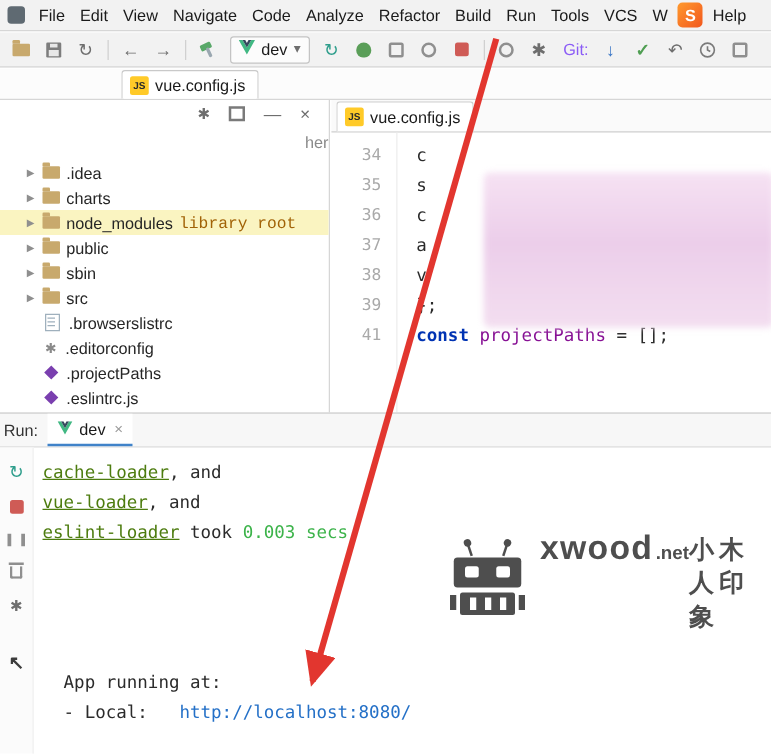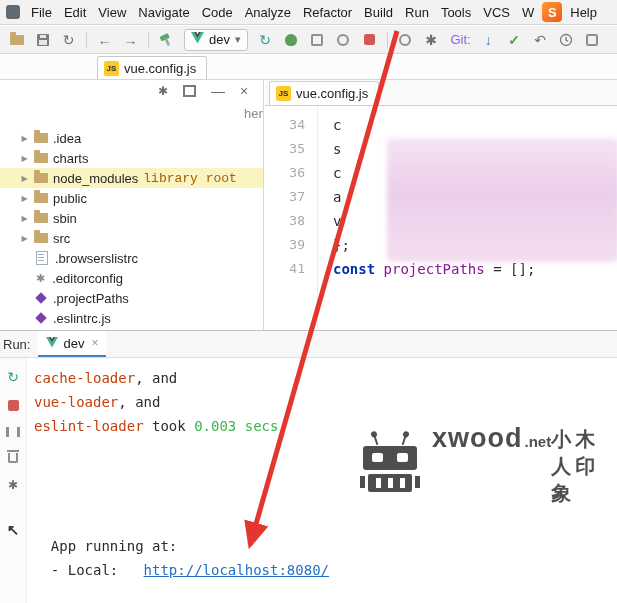--- a/index.html
+++ b/index.html
@@ -70,23 +70,23 @@
   .rlabel{color:#333;margin-right:8px;}
   .rtab{display:flex;align-items:center;gap:5px;height:26px;padding:0 8px;background:#fff;border-bottom:2px solid #4083c9;color:#1a1a1a;box-sizing:border-box;}
   .tclose{color:#9a9a9a;font-size:12px;margin-left:2px;}
   .rstrip{position:absolute;left:0;top:27px;bottom:0;width:27px;background:#fbfbfb;border-right:1px solid #efefef;display:flex;flex-direction:column;align-items:center;padding-top:12px;gap:16px;box-sizing:border-box;}
   .pauseico{width:8px;height:10px;border-left:3px solid #8f8f8f;border-right:3px solid #8f8f8f;box-sizing:content-box;}
   .trashico{width:10px;height:10px;border:2px solid #8f8f8f;border-top:none;border-radius:0 0 2px 2px;position:relative;box-sizing:border-box;}
   .trashico::before{content:"";position:absolute;top:-3px;left:-3px;width:12px;height:2px;background:#8f8f8f;}
   .cursorarrow{font-size:15px;color:#3c3c3c;font-weight:bold;margin-top:14px;}
   .rconsole{position:absolute;left:28px;top:27px;right:0;bottom:0;font-family:"DejaVu Sans Mono",monospace;font-size:14px;line-height:24px;color:#2b2b2b;padding:8px 0 0 6px;overflow:hidden;}
   .cline{height:24px;white-space:pre;}
-  .cteal{color:#c2410c;}
+  .cteal{color:#4d7c0f;text-decoration:underline;}
   .cgreen{color:#3cb34a;}
-  .clink{color:#2470c7;text-decoration:underline;}
+  .clink{color:#2470c7;}
 
   
   .watermark{position:absolute;left:360px;top:92px;display:flex;align-items:center;gap:12px;color:#3f3f3f;opacity:.92;}
   .robot{position:relative;width:60px;height:64px;flex:none;}
   .r-ant{position:absolute;top:3px;width:2px;height:9px;background:#3f3f3f;}
   .r-ant::before{content:"";position:absolute;top:-5px;left:-2px;width:6px;height:6px;background:#3f3f3f;border-radius:50%;}
   .r-ant.l{left:15px;transform:rotate(-18deg);} .r-ant.r{right:15px;transform:rotate(18deg);}
   .r-head{position:absolute;left:3px;top:13px;width:54px;height:24px;background:#3f3f3f;border-radius:3px;}
   .r-eye{position:absolute;top:7px;width:11px;height:9px;background:#fff;border-radius:2px;}
   .r-eye.l{left:9px;} .r-eye.r{right:9px;}

